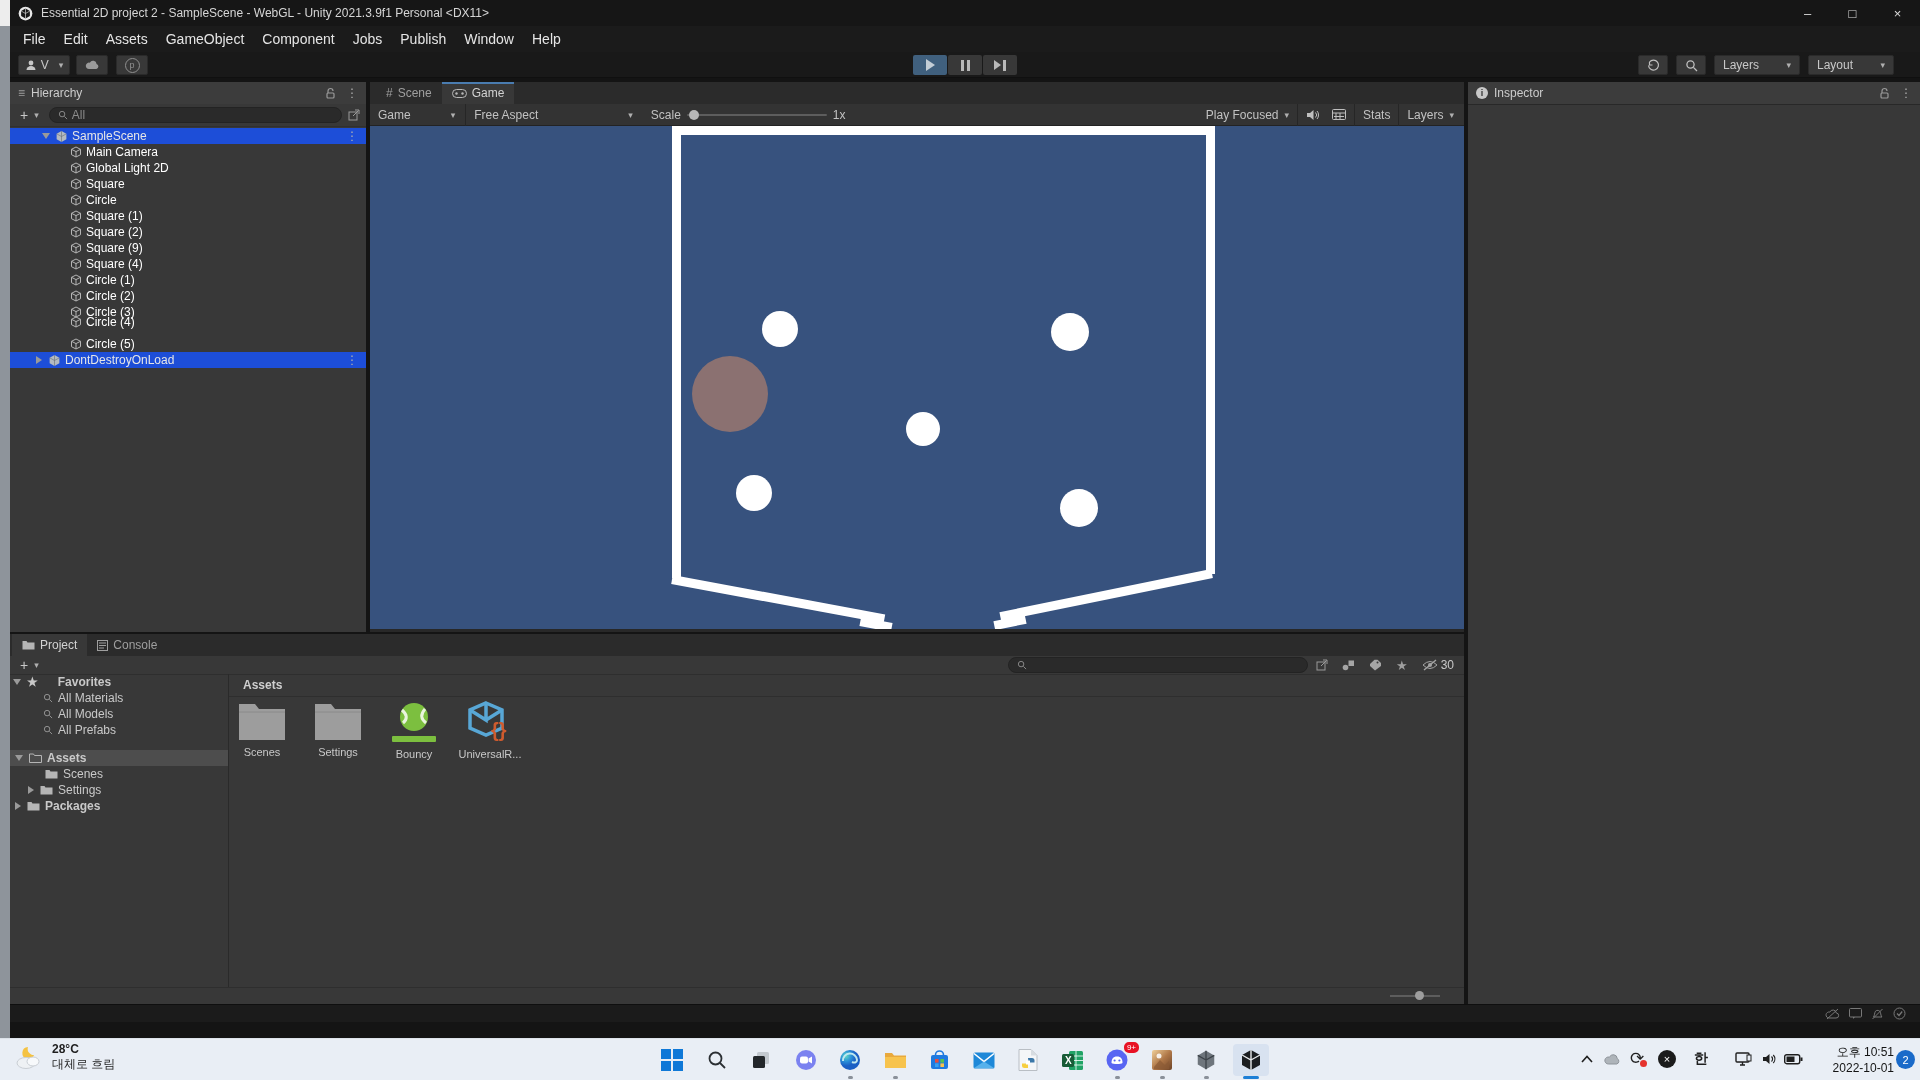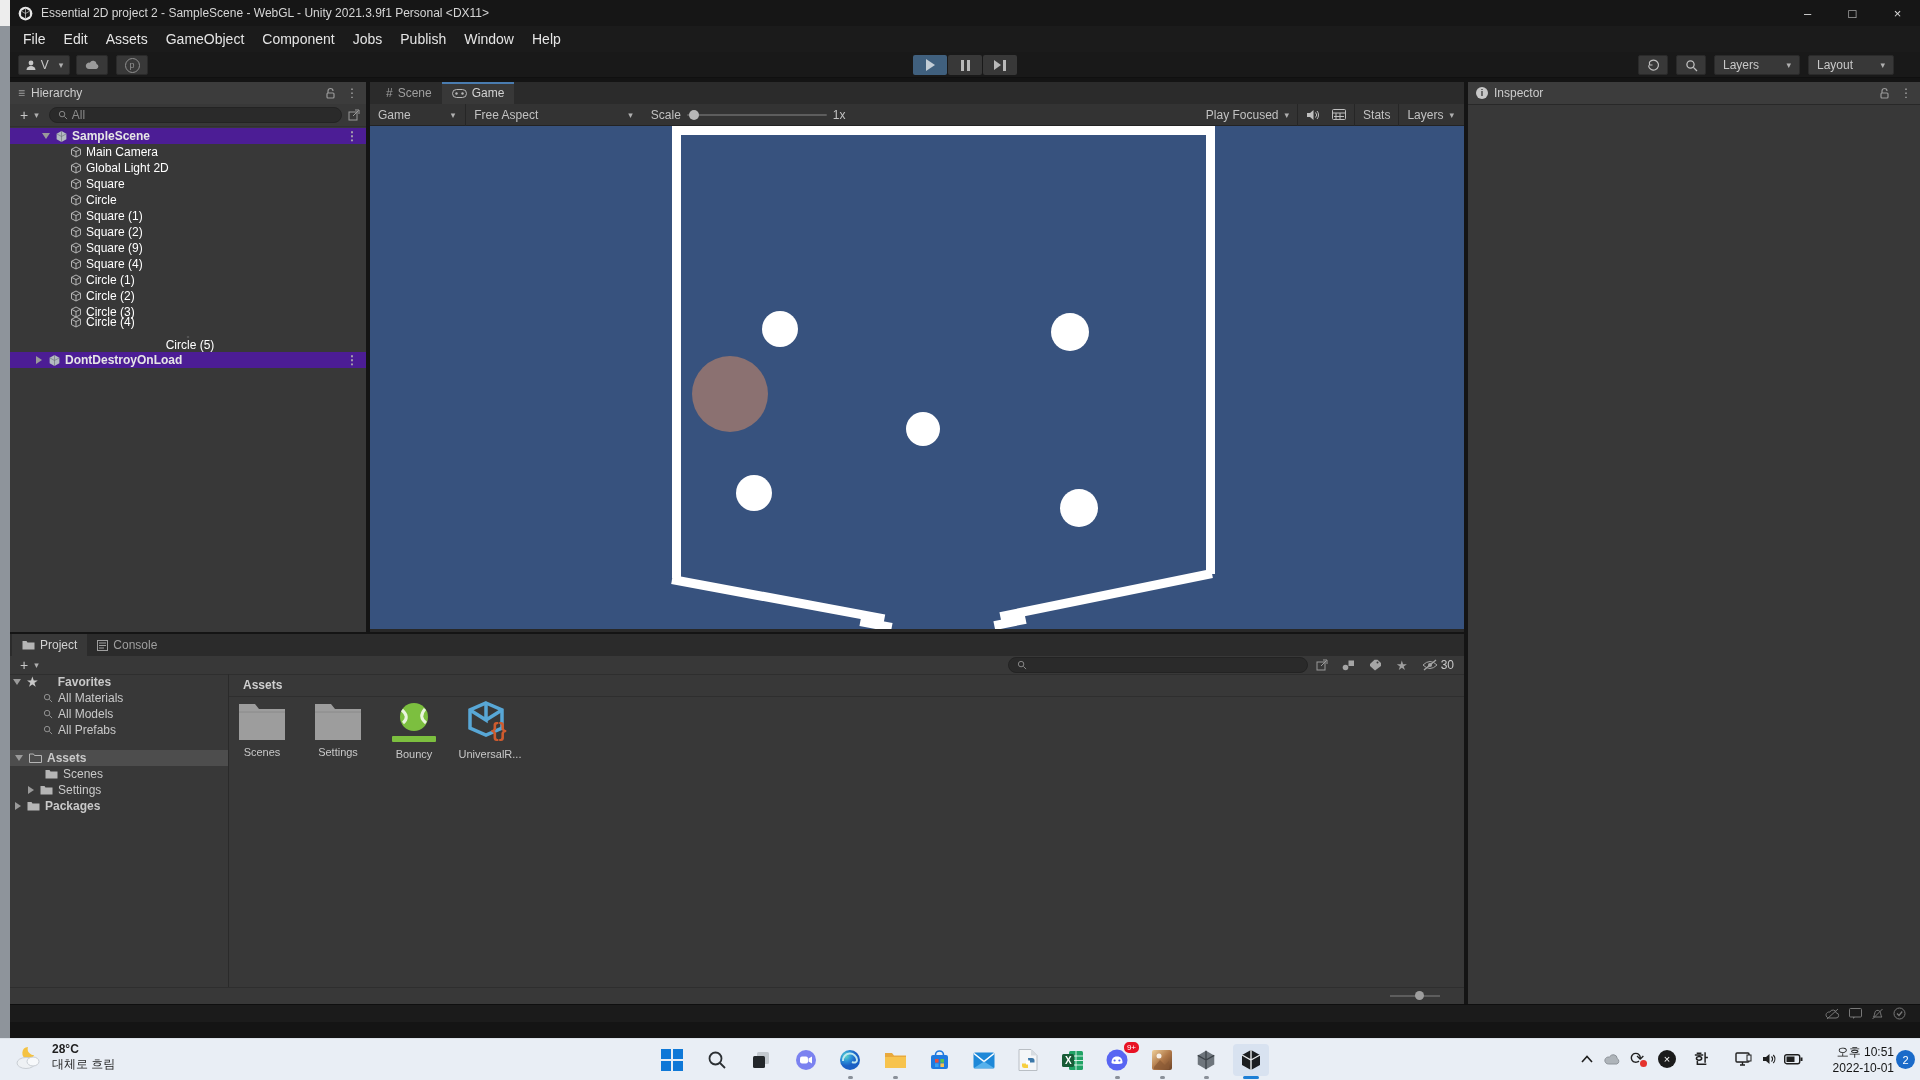--- a/index.html
+++ b/index.html
@@ -38,21 +38,21 @@
   .tab{height:22px;display:flex;align-items:center;gap:5px;padding:0 10px;font-size:12px;color:#9f9f9f;position:relative}
   .tab.active{background:#383838;color:#d2d2d2}
   .tab.focus-line::before{content:"";position:absolute;left:0;top:0;right:0;height:2px;background:#4a7cb0}
 
   
   .hier{left:10px;top:82px;width:356px;height:550px}
   .hsearch{position:absolute;left:0;top:22px;right:0;height:22px;display:flex;align-items:center;background:#383838;border-bottom:1px solid #303030}
   .search-box{height:16px;background:#2a2a2a;border:1px solid #232323;border-radius:8px;display:flex;align-items:center;gap:4px;padding:0 8px;color:#8b8b8b;font-size:12px;box-sizing:border-box}
   .hrow{position:absolute;left:0;right:0;height:16px;display:flex;align-items:center;font-size:12px;color:#ffffff}
   .hrow .lbl{margin-left:4px}
-  .hrow.scene{background:#4c1d95;color:#e6e6e6;font-weight:700}
+  .hrow.scene{background:#1d4ed8;color:#e6e6e6;font-weight:400}
   .tri{width:0;height:0;border-top:4px solid transparent;border-bottom:4px solid transparent;border-left:6px solid #9a9a9a}
   .tri.down{border-left:none;border-right:none;border-top:6px solid #9a9a9a;border-left:4px solid transparent;border-right:4px solid transparent;border-bottom:none}
 
   
   .center{left:370px;top:82px;width:1094px;height:550px;background:#282828}
   .gametoolbar{position:absolute;left:0;top:22px;right:0;height:22px;background:#333333;border-bottom:1px solid #232323;display:flex;align-items:center;font-size:12px;color:#c2c2c2;padding:0 8px;box-sizing:border-box}
   .gsep{width:1px;height:22px;background:#262626;margin:0 8px}
   .ddcaret{font-size:9px;color:#b0b0b0;margin-left:6px}
   .slider-track{width:140px;height:2px;background:#5d5d5d;border-radius:1px;margin:0 6px;position:relative}
   .slider-handle{position:absolute;left:2px;top:-4px;width:10px;height:10px;border-radius:50%;background:#b6b6b6}
@@ -318,21 +318,21 @@
         <span class="lbl">Circle (3)</span>
       </div>
       <div class="hrow" style="top: 232px;">
         <span style="width:60px"></span>
         <svg width="12" height="12" viewBox="0 0 12 12">
           <path d="M6 1 L10.5 3.3 V8.7 L6 11 L1.5 8.7 V3.3 Z" fill="none" stroke="#b5b5b5"></path>
           <path d="M1.5 3.3 L6 5.6 L10.5 3.3 M6 5.6 V11" fill="none" stroke="#b5b5b5"></path>
         </svg>
         <span class="lbl">Circle (4)</span>
       </div>
-      <div class="hrow" style="top: 254px; flex-direction: column;">
+      <div class="hrow" style="top: 254px;">
         <span style="width:60px"></span>
         <svg width="12" height="12" viewBox="0 0 12 12">
           <path d="M6 1 L10.5 3.3 V8.7 L6 11 L1.5 8.7 V3.3 Z" fill="none" stroke="#b5b5b5"></path>
           <path d="M1.5 3.3 L6 5.6 L10.5 3.3 M6 5.6 V11" fill="none" stroke="#b5b5b5"></path>
         </svg>
         <span class="lbl">Circle (5)</span>
       </div>
     </div>
 
   <div class="hrow scene" style="top:270px">

